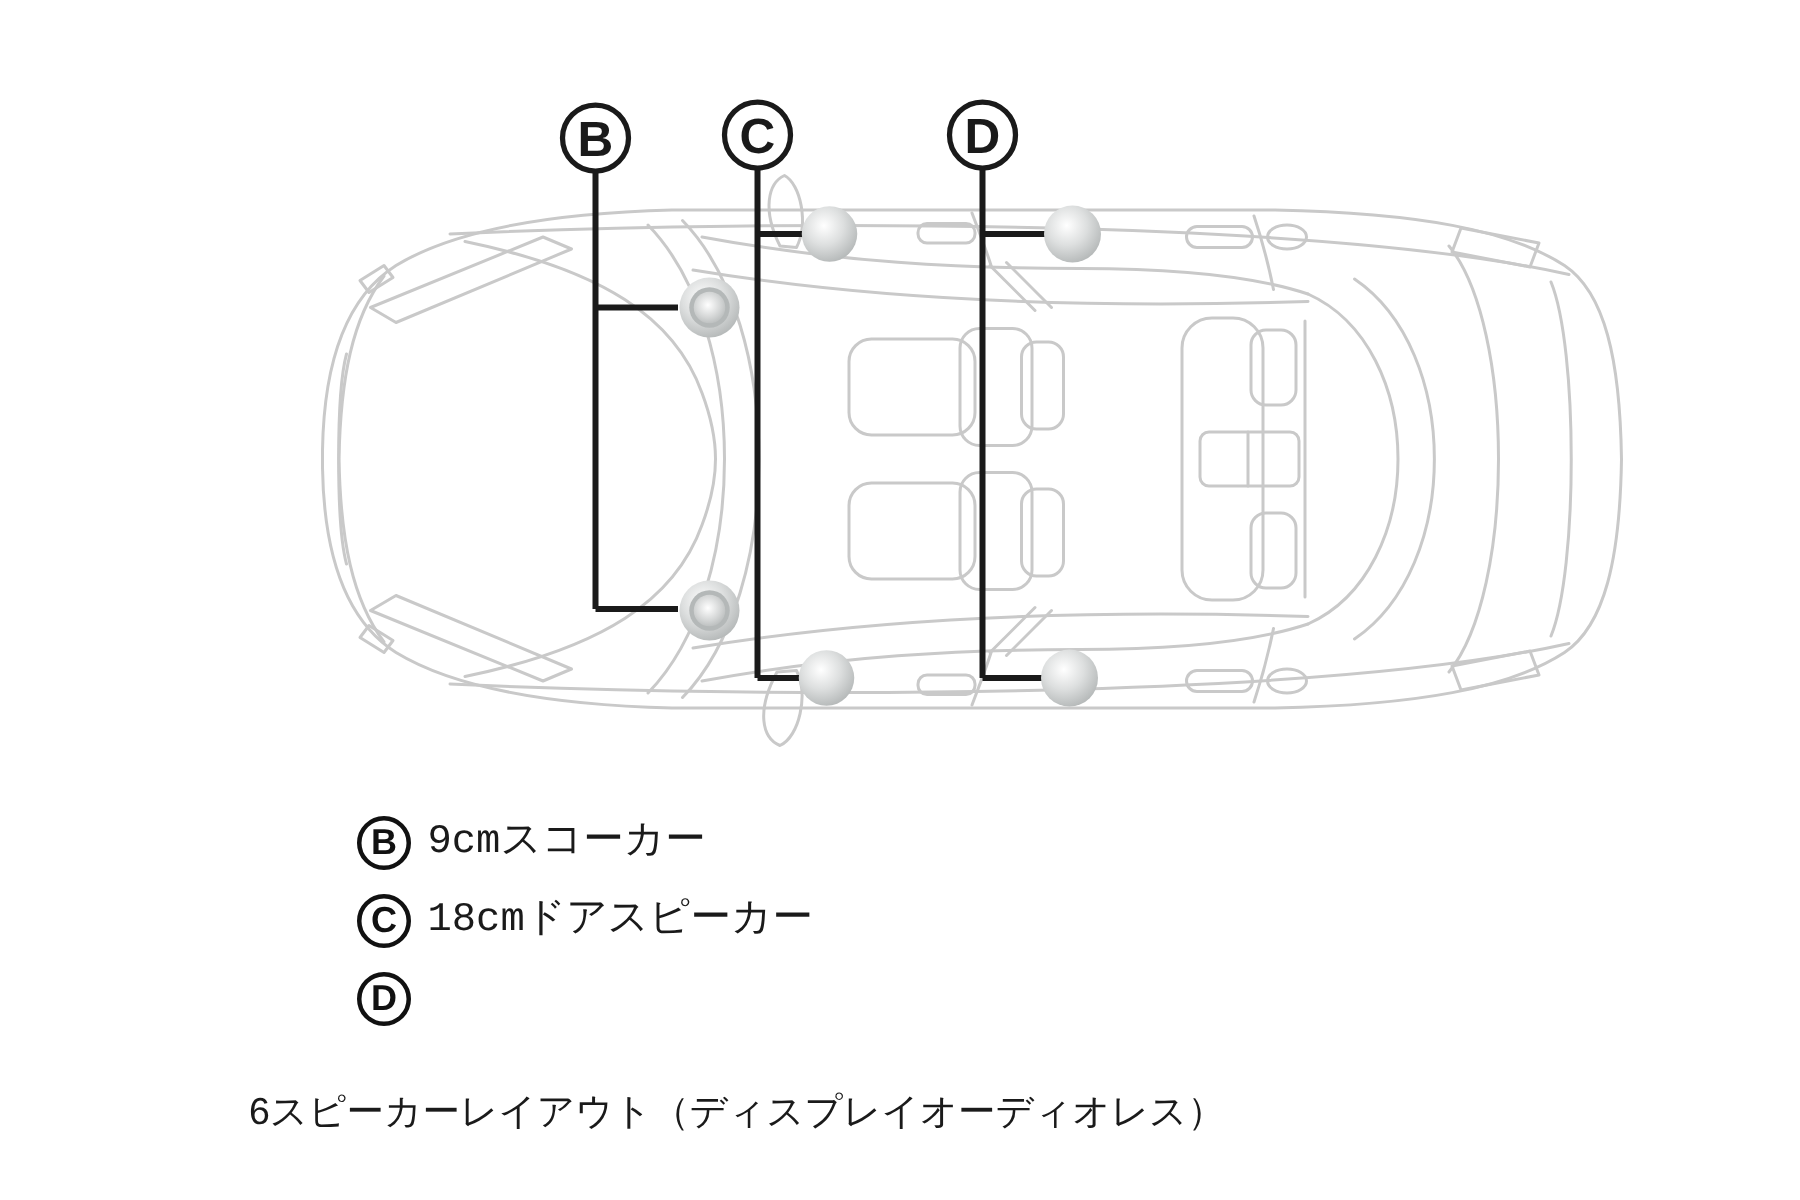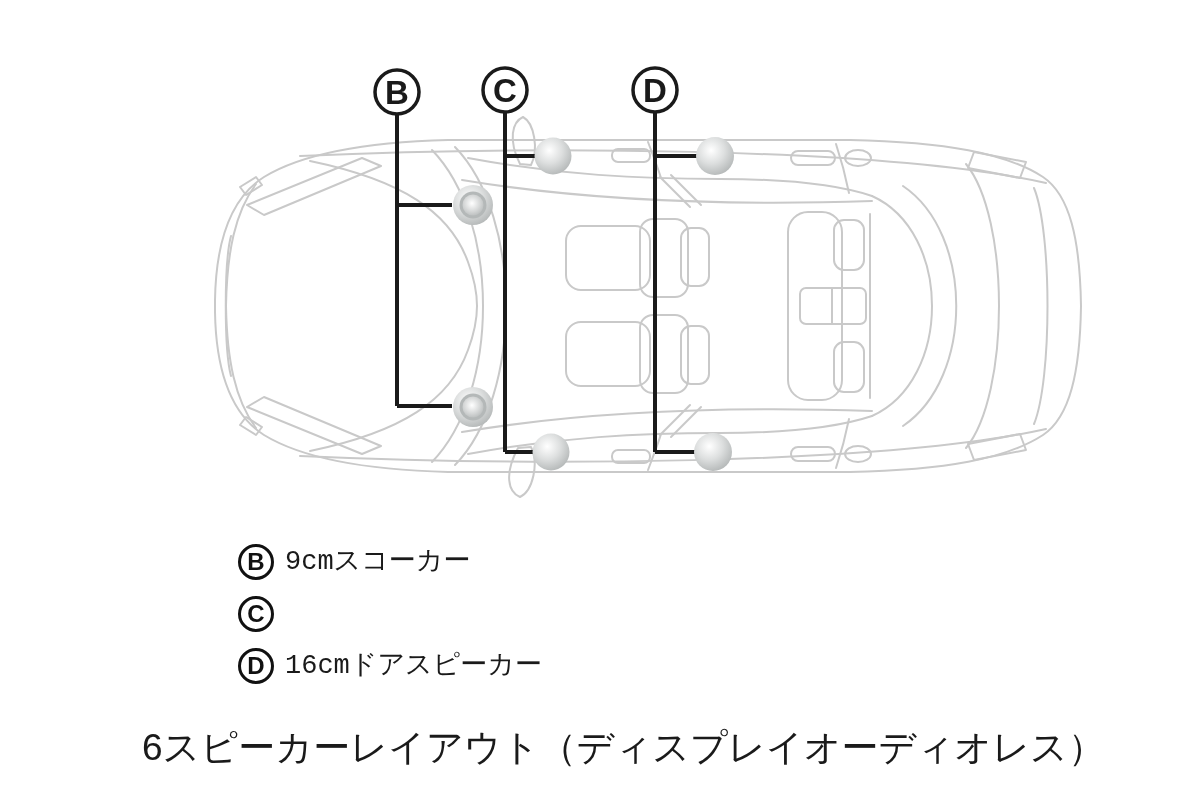--- a/index.html
+++ b/index.html
@@ -11,21 +11,21 @@
   .legend-row{
     position:absolute;left:238px;display:flex;align-items:center;gap:11px;height:36px;
   }
   .legend-circle{
     box-sizing:border-box;width:36px;height:36px;border:3px solid #111;border-radius:50%;
     display:flex;align-items:center;justify-content:center;
     font-weight:bold;font-size:24px;line-height:1;color:#111;flex:0 0 auto;
   }
   .legend-label{font-size:27px;line-height:1;white-space:nowrap;font-family:Liberation Mono, monospace;}
   .caption{
-    position:absolute;left:142px;top:726px;font-size:37px;line-height:1.2;white-space:nowrap;
+    position:absolute;left:166px;top:726px;font-size:25px;line-height:1.2;white-space:nowrap;
   }
   .marker-letter{
     font-family:"Liberation Sans","DejaVu Sans",sans-serif;
     font-weight:bold;font-size:33px;fill:#1a1a1a;text-anchor:middle;
   }
 </style>
 </head>
 <body>
 
 <div id="stage">
@@ -161,21 +161,21 @@
       </g>
     </g>
   </svg>
 
   <div class="legend-row" style="top:544px;">
     <span class="legend-circle">B</span>
     <span class="legend-label">9cmスコーカー</span>
   </div>
   <div class="legend-row" style="top:596px;">
     <span class="legend-circle">C</span>
+    <span class="legend-label">18cmドアスピーカー</span>
   </div>
   <div class="legend-row" style="top:648px;">
     <span class="legend-circle">D</span>
-    <span class="legend-label">16cmドアスピーカー</span>
   </div>
 
   <div class="caption">6スピーカーレイアウト（ディスプレイオーディオレス）</div>
 
 </div>
 
 </body></html>

